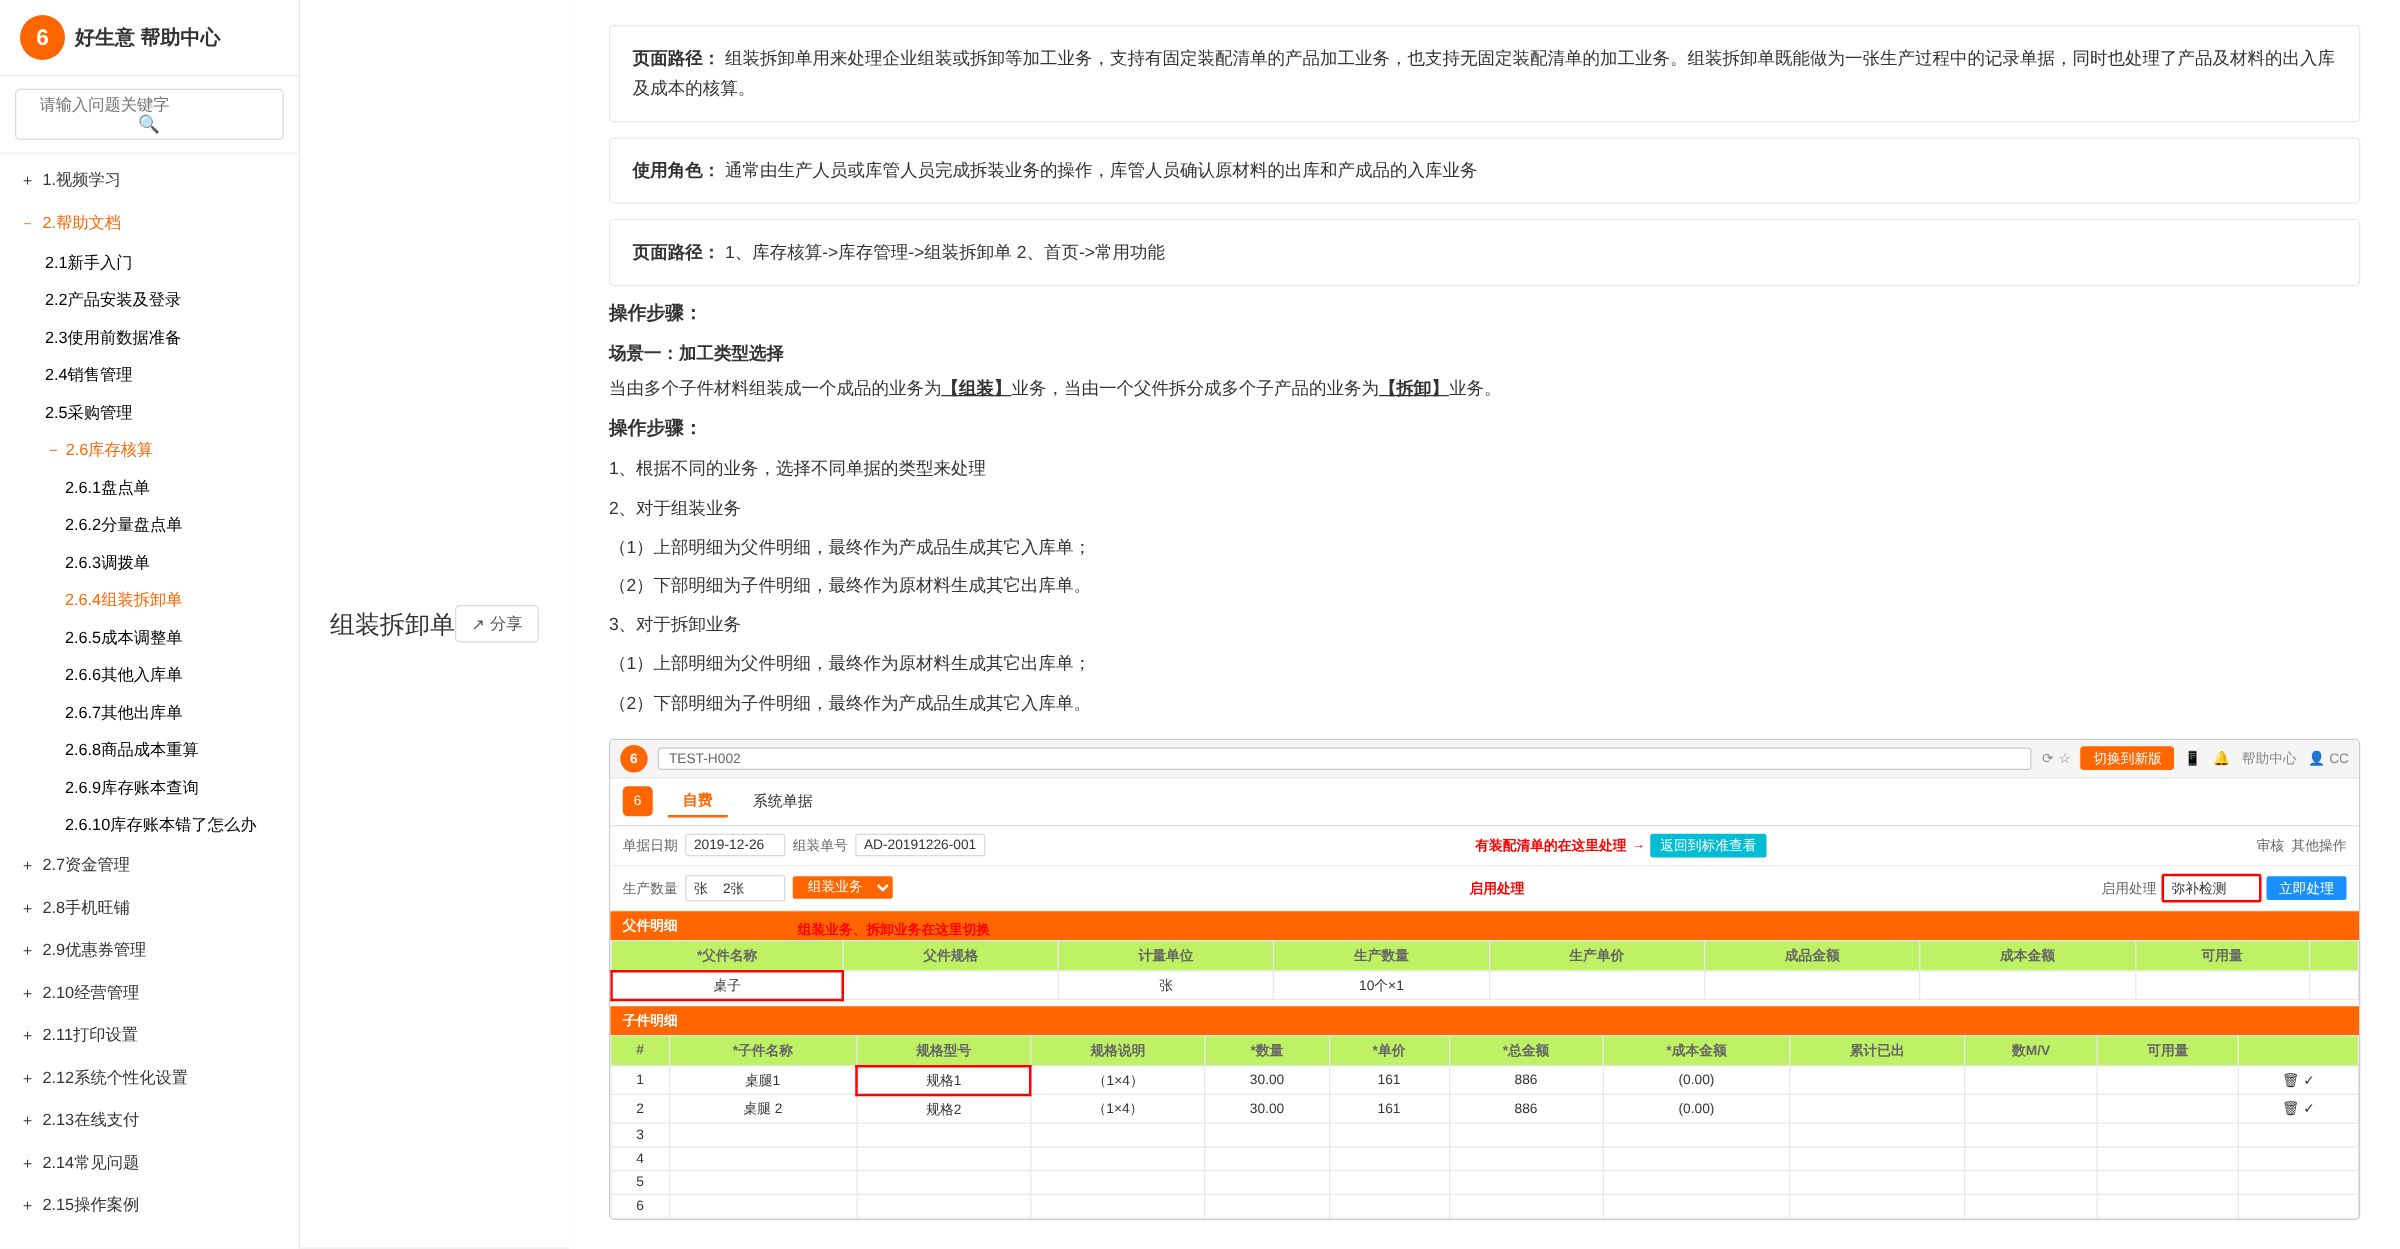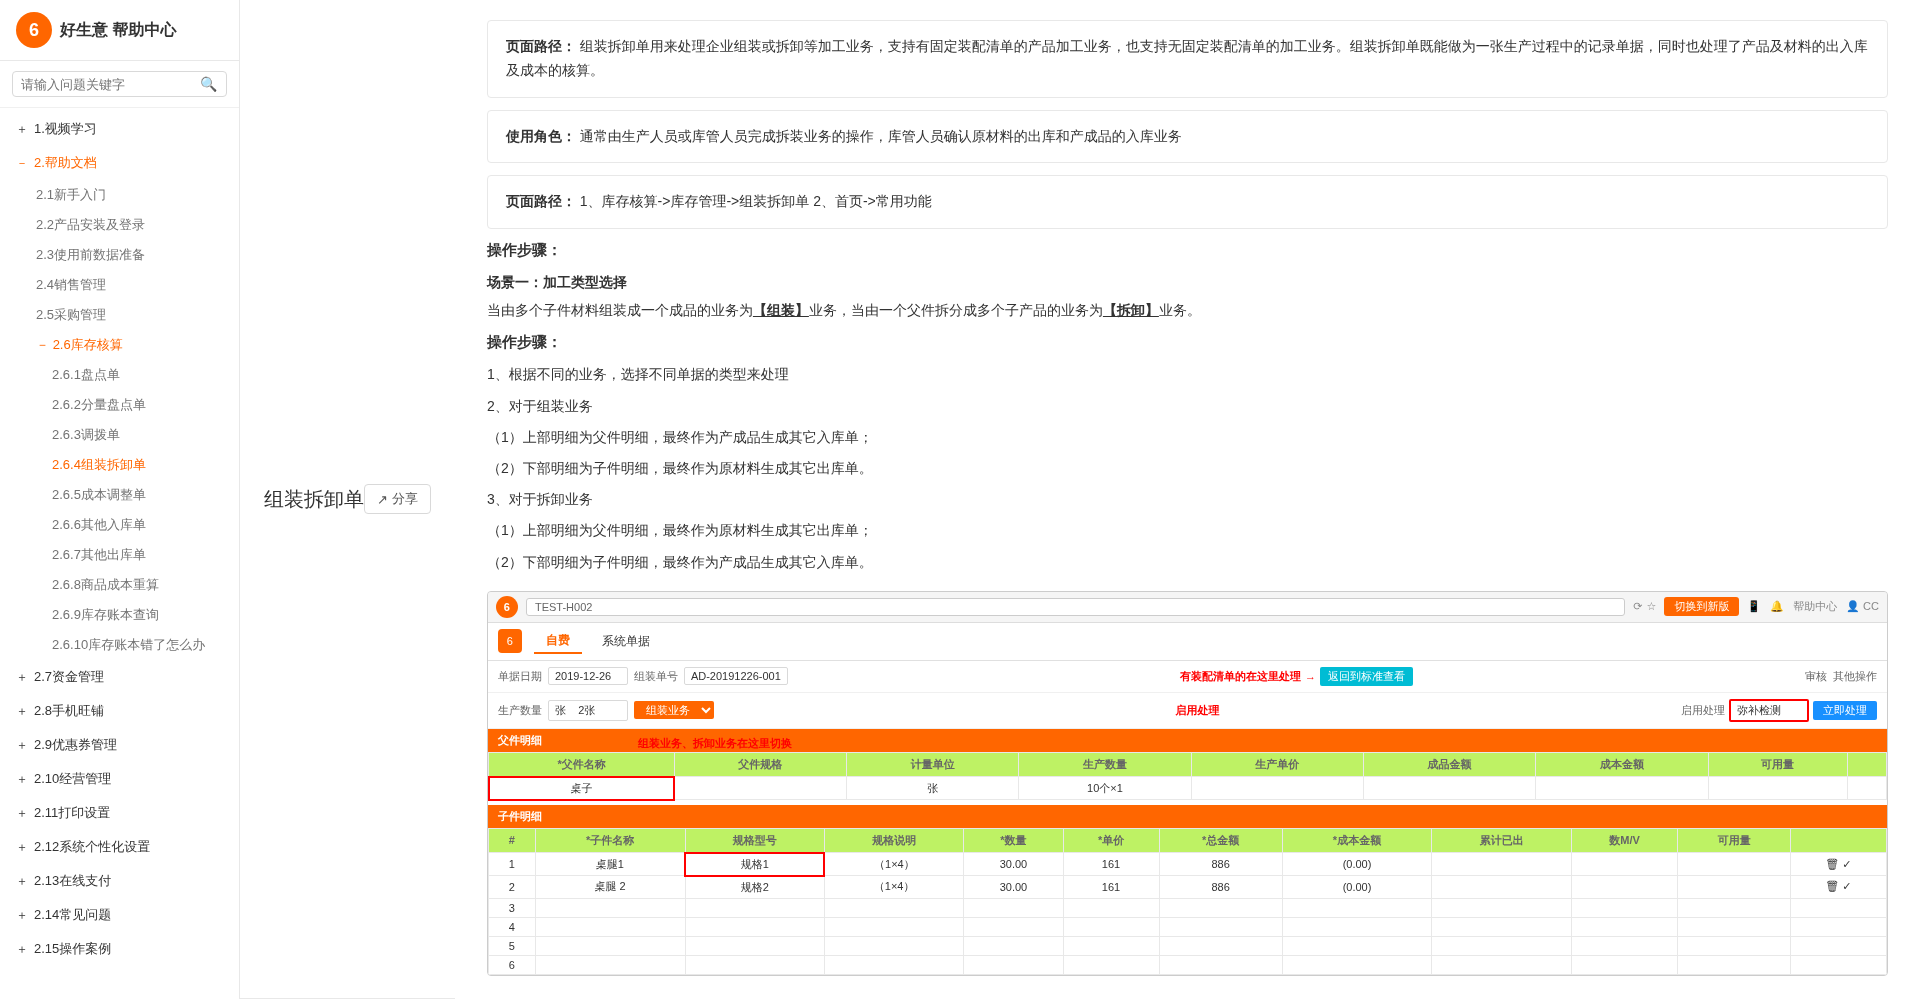--- a/index.html
+++ b/index.html
@@ -34,40 +34,40 @@
     }
     .logo-text { font-size: 16px; font-weight: bold; color: #333; }
 
     .search-area {
       padding: 10px 12px;
       border-bottom: 1px solid #f0f0f0;
     }
     .search-box {
       display: flex; align-items: center;
       border: 1px solid #d9d9d9; border-radius: 4px;
-      padding: 4px 8px; background: #fff;
+      padding: 4px 8px; background: #fff; flex-direction: column;
     }
     .search-box input {
       border: none; outline: none; font-size: 13px; flex: 1; color: #999;
       background: transparent;
     }
     .search-icon { color: #999; font-size: 14px; }
 
     .nav-section { padding: 4px 0; }
     .nav-item-parent {
       display: flex; align-items: center;
       padding: 8px 16px;
       cursor: pointer; color: #333; font-size: 13px;
     }
     .nav-item-parent .icon { margin-right: 6px; font-size: 12px; }
     .nav-item-parent.expanded { color: #f60; }
 
     .nav-item-child {
       padding: 6px 16px 6px 36px;
-      cursor: pointer; color: #737373; font-size: 13px;
+      cursor: pointer; color: #000000; font-size: 13px;
     }
     .nav-item-child.active { color: #f60; }
 
     
     #main {
       flex: 1;
       display: flex;
       flex-direction: row;
       overflow: hidden;
       background: #f5f5f5;

